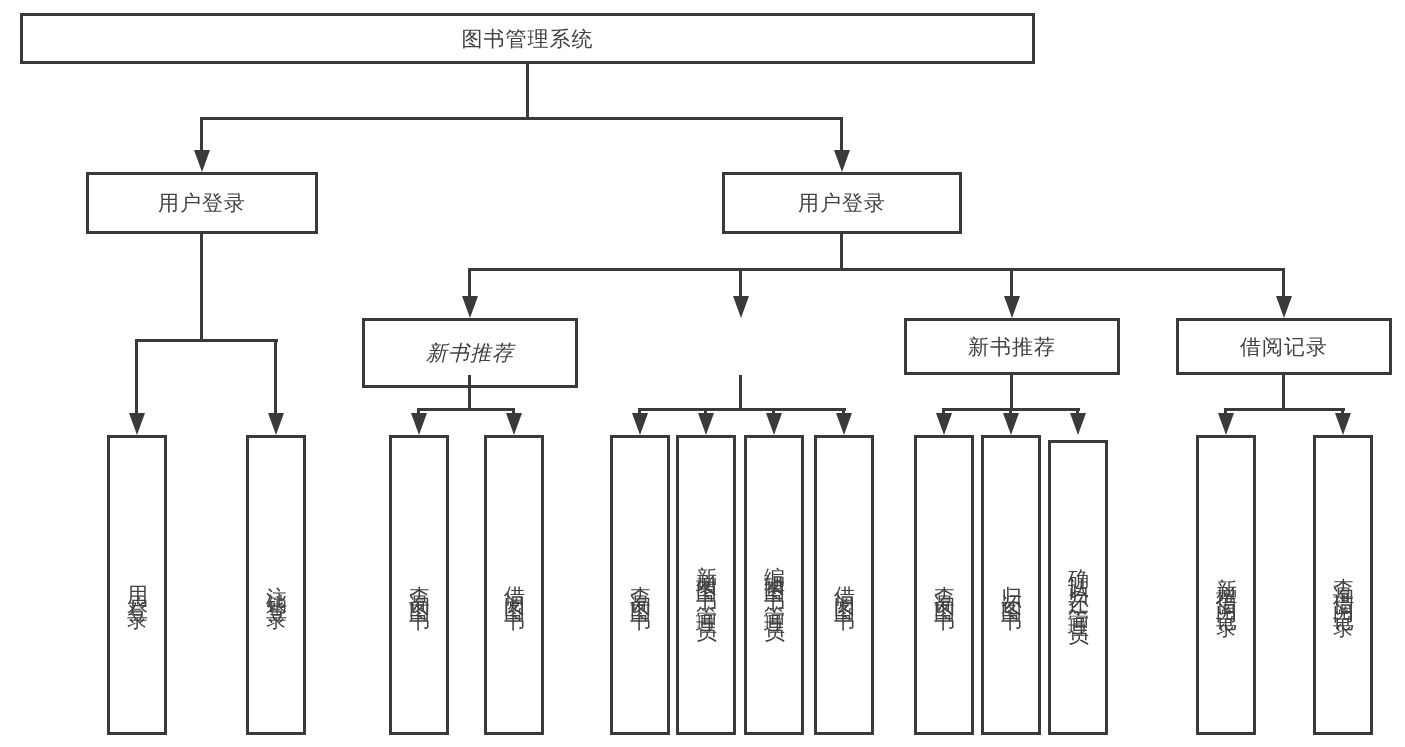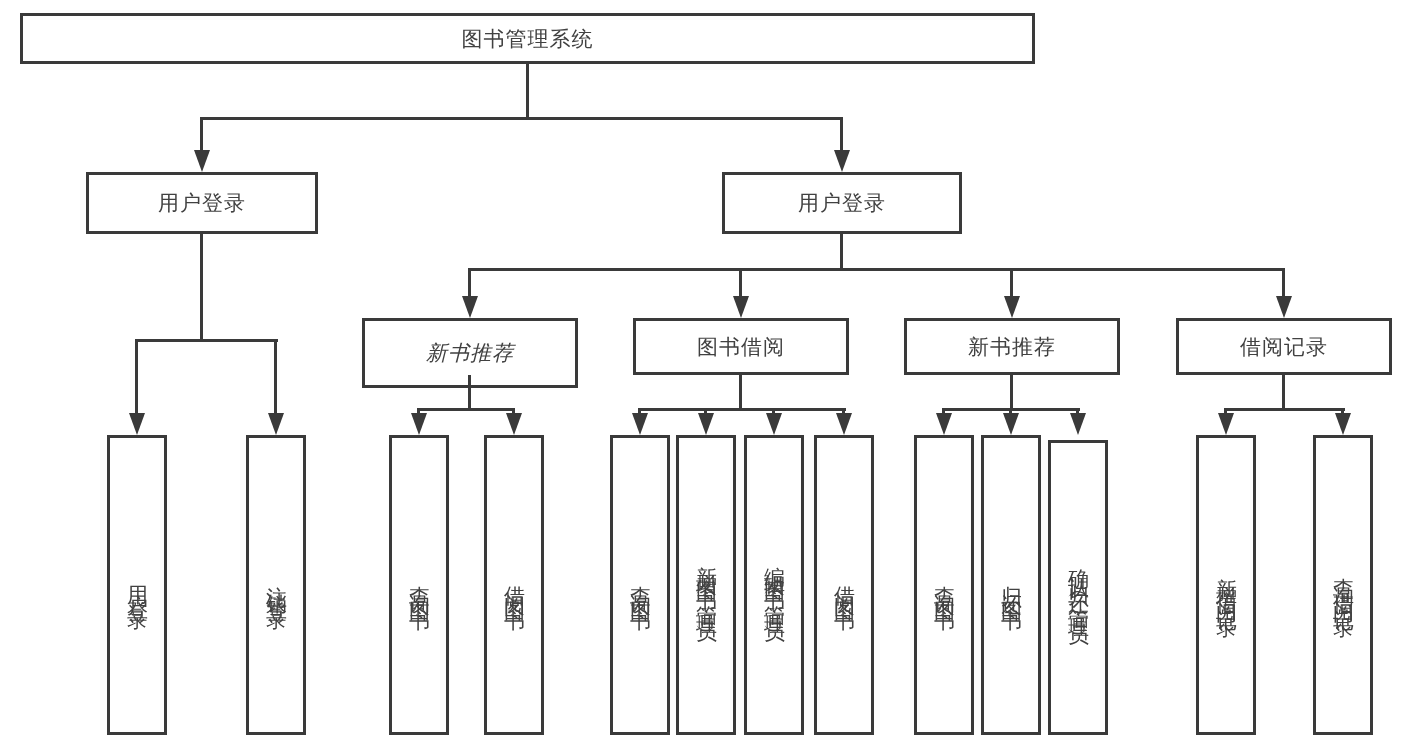--- a/index.html
+++ b/index.html
@@ -70,23 +70,20 @@
   <div class="ah" style="left:462px; top:296px;"></div>
   <div class="ln" style="left:739px; top:268px; width:3px; height:28px;"></div>
   <div class="ah" style="left:733px; top:296px;"></div>
   <div class="ln" style="left:1010px; top:268px; width:3px; height:28px;"></div>
   <div class="ah" style="left:1004px; top:296px;"></div>
   <div class="ln" style="left:1282px; top:268px; width:3px; height:28px;"></div>
   <div class="ah" style="left:1276px; top:296px;"></div>
 
   <div class="box" style="left:362px; top:318px; width:216px; height:70px;font-style:italic;">
     <span>新书推荐</span>
-  </div>
-  <div class="box" style="left:633px; top:318px; width:216px; height:57px;">
-    <span>图书借阅</span>
   </div>
   <div class="box" style="left:904px; top:318px; width:216px; height:57px;">
     <span>新书推荐</span>
   </div>
   <div class="box" style="left:1176px; top:318px; width:216px; height:57px;">
     <span>借阅记录</span>
   </div>
 
   <div class="ln" style="left:468px; top:375px; width:3px; height:33px;"></div>
   <div class="ln" style="left:417px; top:408px; width:98px; height:3px;"></div>

